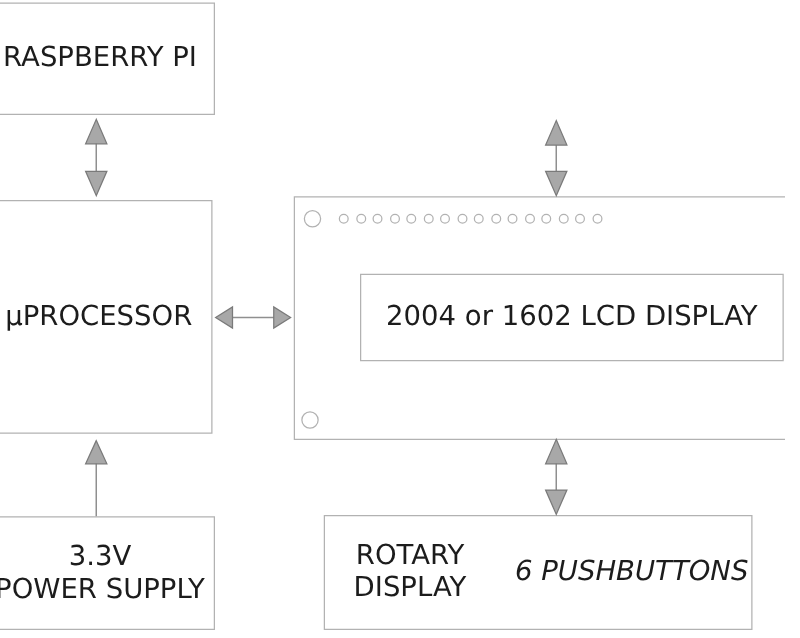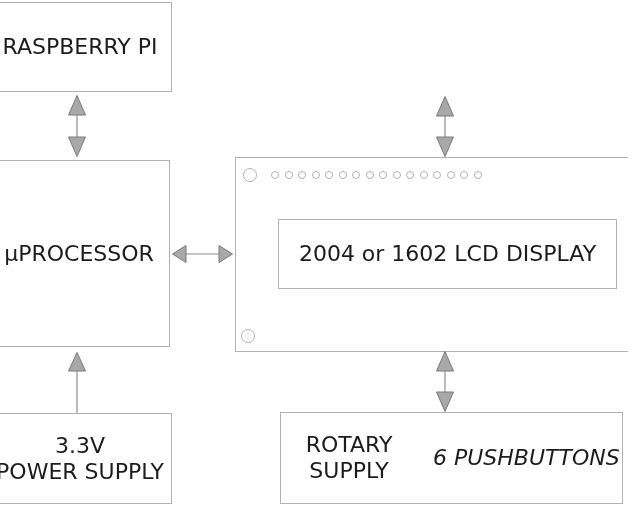--- a/index.html
+++ b/index.html
@@ -29,24 +29,24 @@
     justify-content:center;
     text-align:center;
     font-size:22px;
     line-height:26px;
     white-space:nowrap;
   }
   .block-rpi{left:-12px;top:2px;width:184px;height:90px;}
   .block-mcu{left:-12px;top:160px;width:182px;height:187px;}
   .block-psu{left:-12px;top:413px;width:184px;height:91px;}
   .block-lcd-module{left:235px;top:157px;width:430px;height:195px;}
-  .block-input{left:280px;top:412px;width:343px;height:92px;padding-left:40px;}
+  .block-input{left:259px;top:412px;width:343px;height:92px;padding-left:40px;}
 
   .lcd-display-area{
-    position:absolute;left:42px;top:61px;width:339px;height:70px;
+    position:absolute;left:52px;top:61px;width:339px;height:70px;
     border:1px solid var(--box-border);
     display:flex;align-items:center;justify-content:center;
     font-size:22px;white-space:nowrap;
   }
   .mounting-hole{
     position:absolute;width:14px;height:14px;border-radius:50%;
     border:1px solid var(--box-border);background:#fff;
   }
   .hole-tl{left:7px;top:10px;}
   .hole-bl{left:5px;top:171px;}
@@ -123,21 +123,21 @@
         <span class="pin"></span>
       </div>
     <div class="lcd-display-area">
       <span>2004 or 1602 LCD DISPLAY</span>
     </div>
   </div>
 
   <div class="block block-input">
     <span class="rotary-label">
       <span>ROTARY</span><br>
-      <span>SUPPLY</span>
+      <span>DISPLAY</span>
     </span>
     <span class="pushbuttons-label">6 PUSHBUTTONS</span>
   </div>
 
   <svg class="arrow arrow-1" width="20" height="62">
     <line x1="10" y1="19" x2="10" y2="43"></line>
     <polygon points="10,0.5 1.5,20 18.5,20"></polygon>
     <polygon points="10,61.5 1.5,42 18.5,42"></polygon>
   </svg>
 

